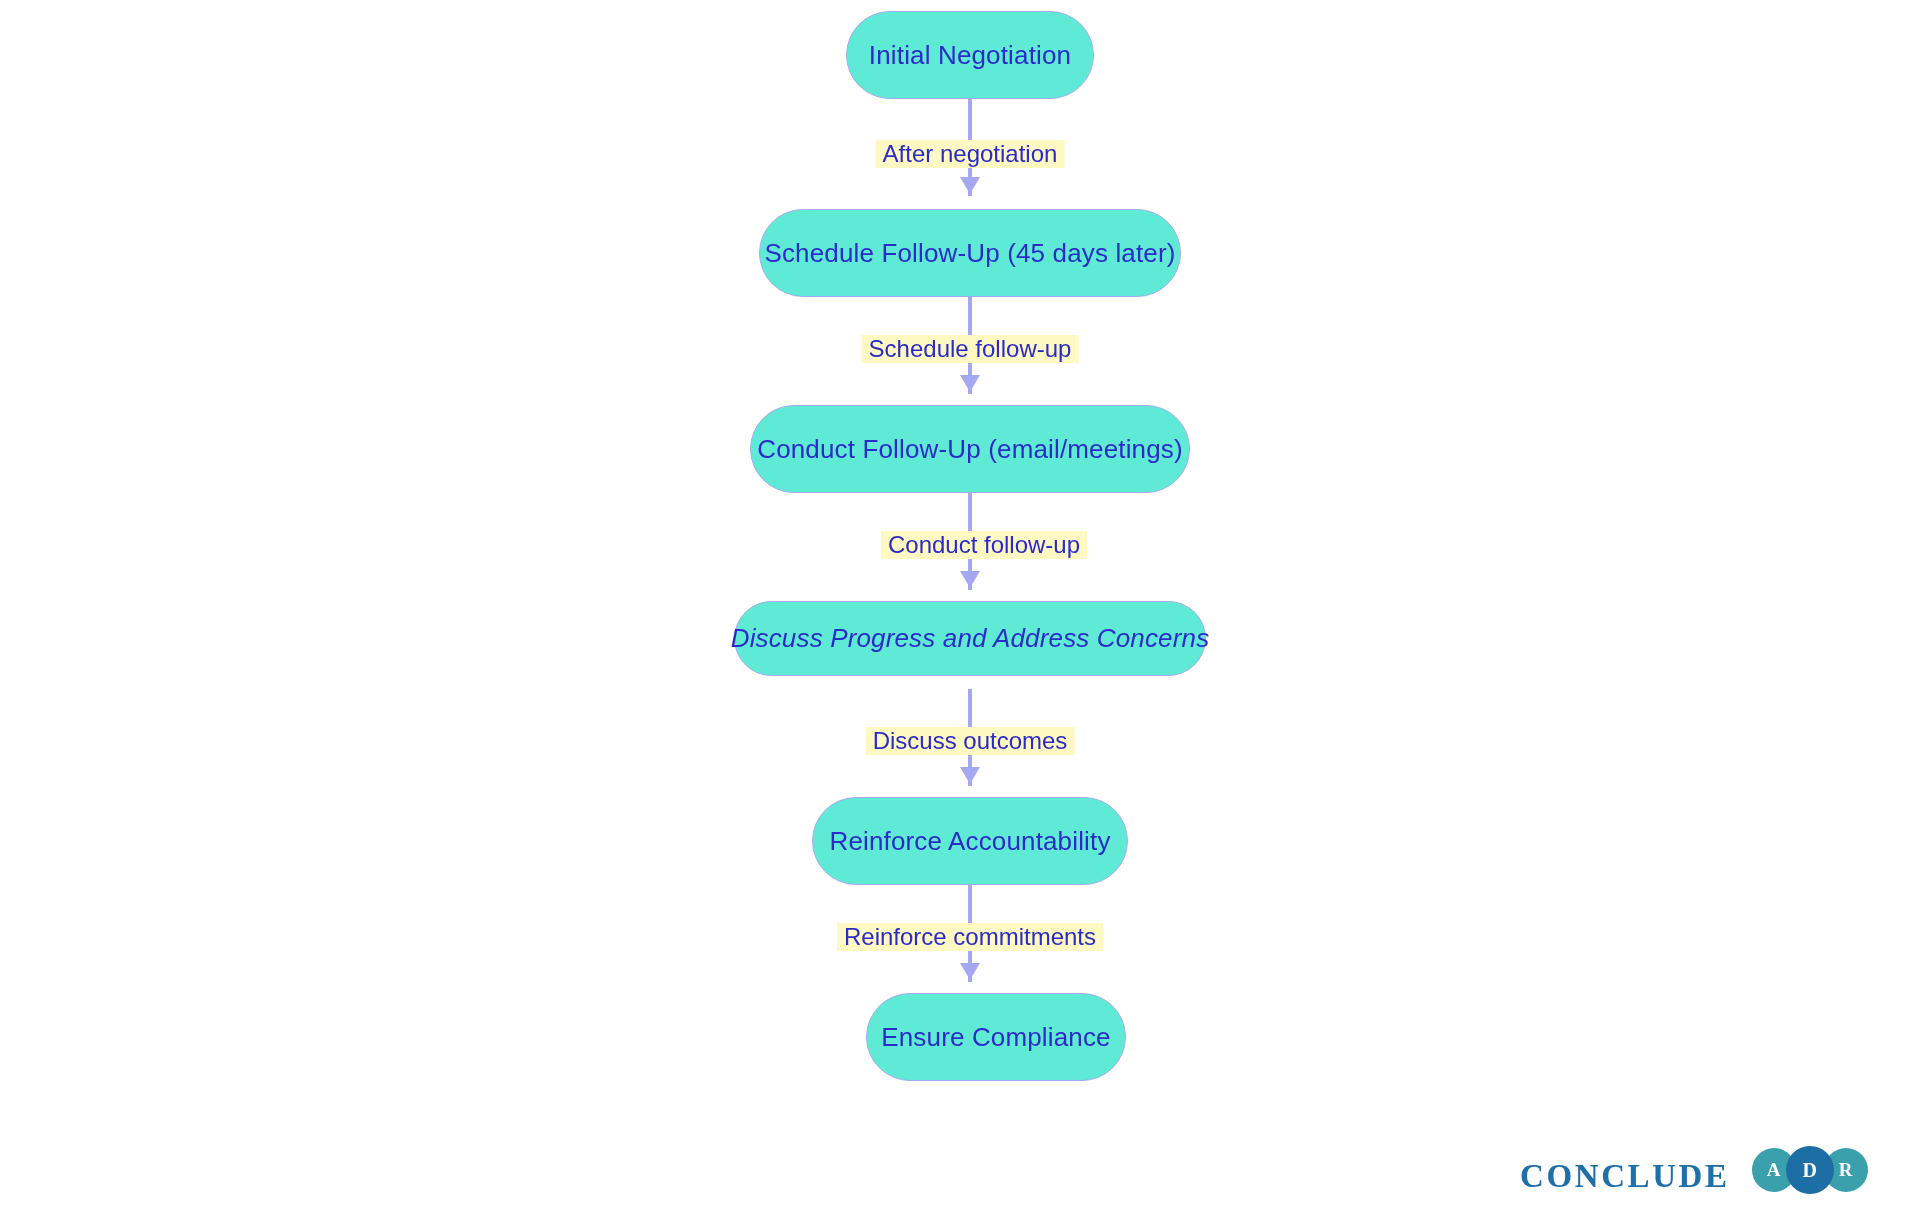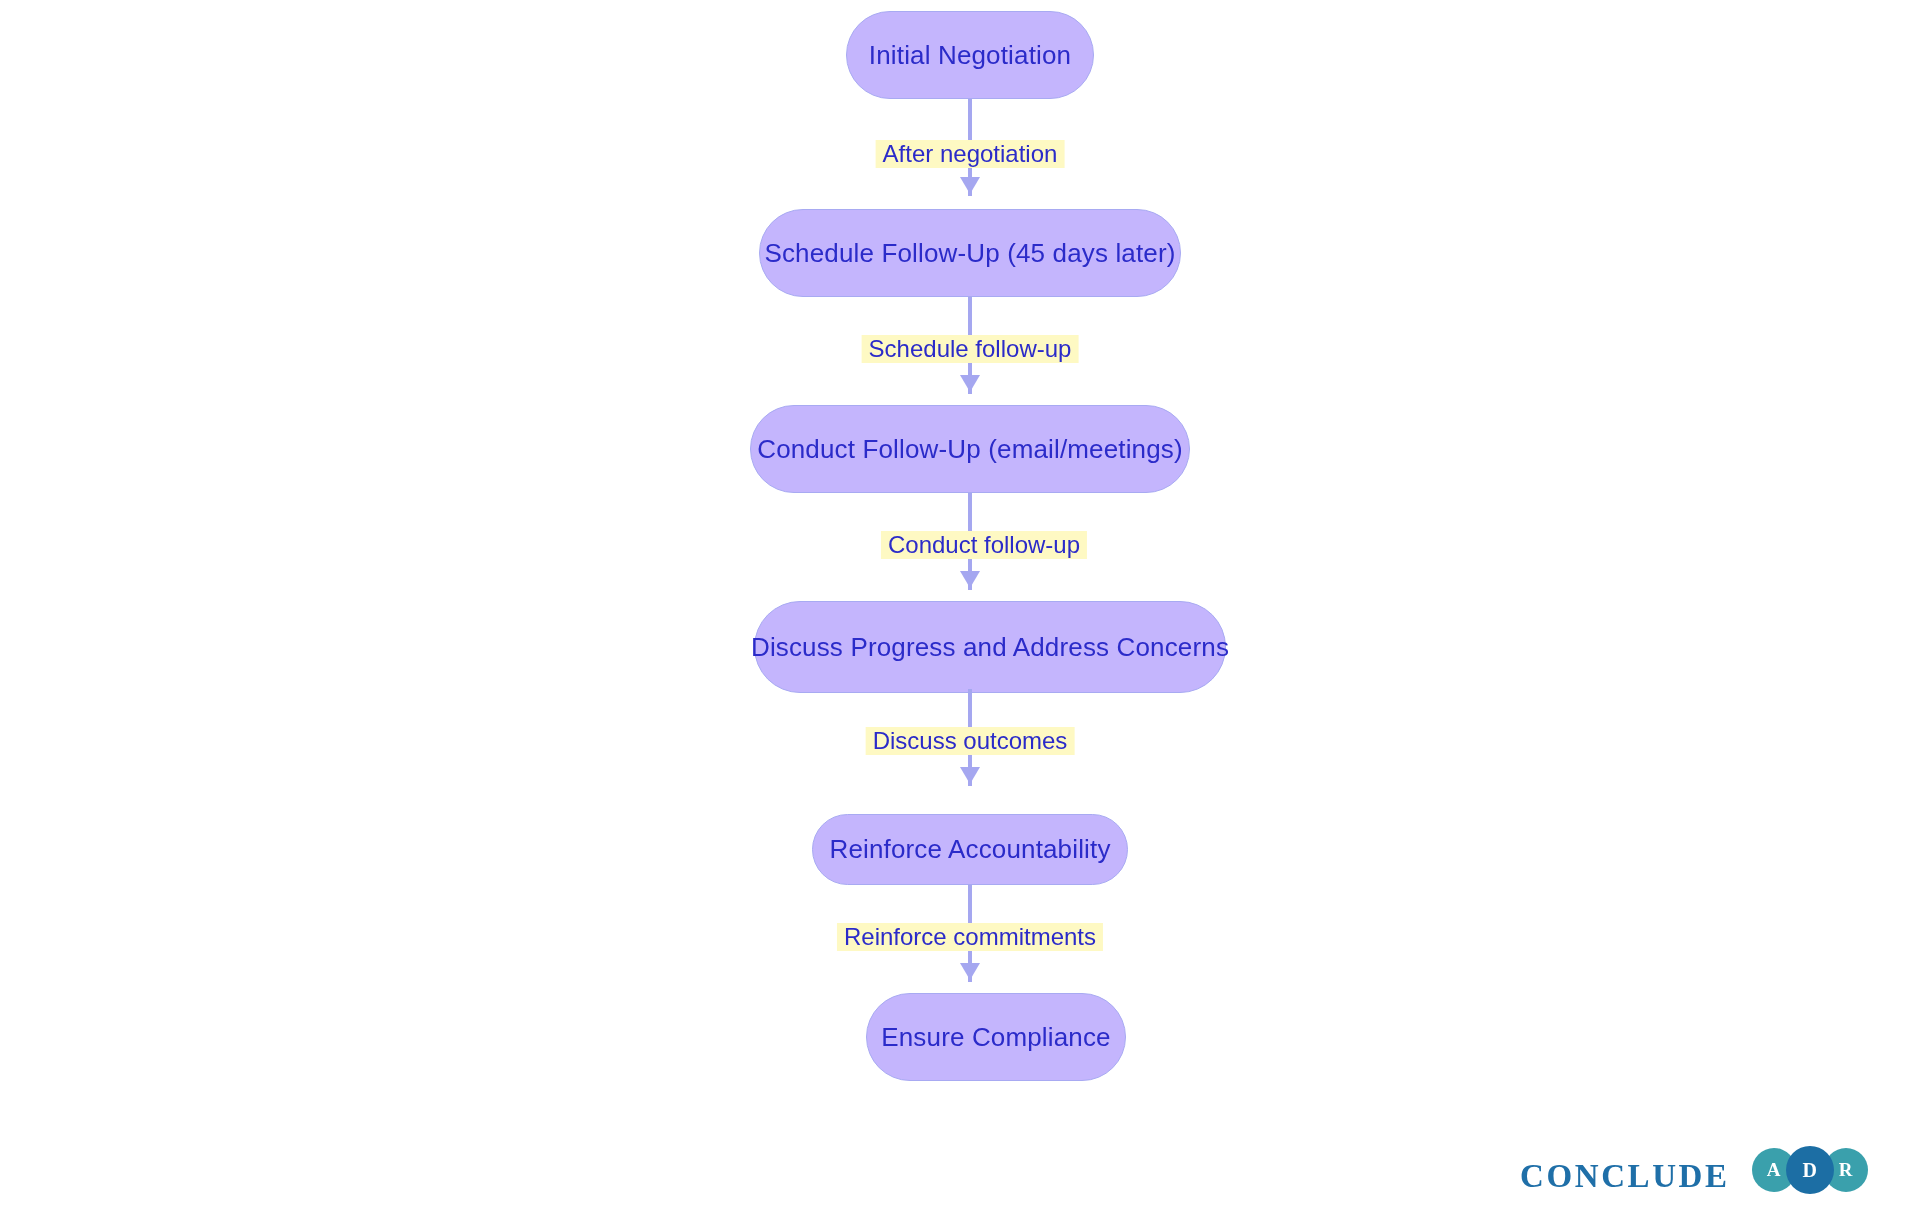--- a/index.html
+++ b/index.html
@@ -24,21 +24,21 @@
     height: 1215px;
   }
 
   
   .node {
     position: absolute;
     box-sizing: border-box;
     display: flex;
     align-items: center;
     justify-content: center;
-    background: #c4b5fd;
+    background: #5eead4;
     border: 1.4px solid #a8aaf2;
     border-radius: 48px;
     color: #2b2bc9;
     font-size: 26px;
     font-weight: 400;
     letter-spacing: 0.15px;
     white-space: nowrap;
     transform: translateX(-50%);
   }
 
@@ -135,29 +135,29 @@
   <div class="edge-label" style="left:970px; top:349px;">Schedule follow-up</div>
 
   <div class="node" style="left:970px; top:405px; width:440px; height:88px;">
     <span class="node-label">Conduct Follow-Up (email/meetings)</span>
   </div>
 
   <div class="edge" style="left:970px; top:493px; height:97px;"></div>
   <div class="arrowhead" style="left:970px; top:571px;"></div>
   <div class="edge-label" style="left:984px; top:545px;">Conduct follow-up</div>
 
-  <div class="node" style="left:990px; top:601px; width:472px; height:92px;">
+  <div class="node" style="left:970px; top:601px; width:472px; height:75px;font-style:italic;">
     <span class="node-label">Discuss Progress and Address Concerns</span>
   </div>
 
   <div class="edge" style="left:970px; top:689px; height:97px;"></div>
   <div class="arrowhead" style="left:970px; top:767px;"></div>
   <div class="edge-label" style="left:970px; top:741px;">Discuss outcomes</div>
 
-  <div class="node" style="left:970px; top:797px; width:316px; height:71px;margin-top:17px;">
+  <div class="node" style="left:970px; top:797px; width:316px; height:88px;">
     <span class="node-label">Reinforce Accountability</span>
   </div>
 
   <div class="edge" style="left:970px; top:885px; height:97px;"></div>
   <div class="arrowhead" style="left:970px; top:963px;"></div>
   <div class="edge-label" style="left:970px; top:937px;">Reinforce commitments</div>
 
   <div class="node" style="left:996px; top:993px; width:260px; height:88px;">
     <span class="node-label">Ensure Compliance</span>
   </div>

